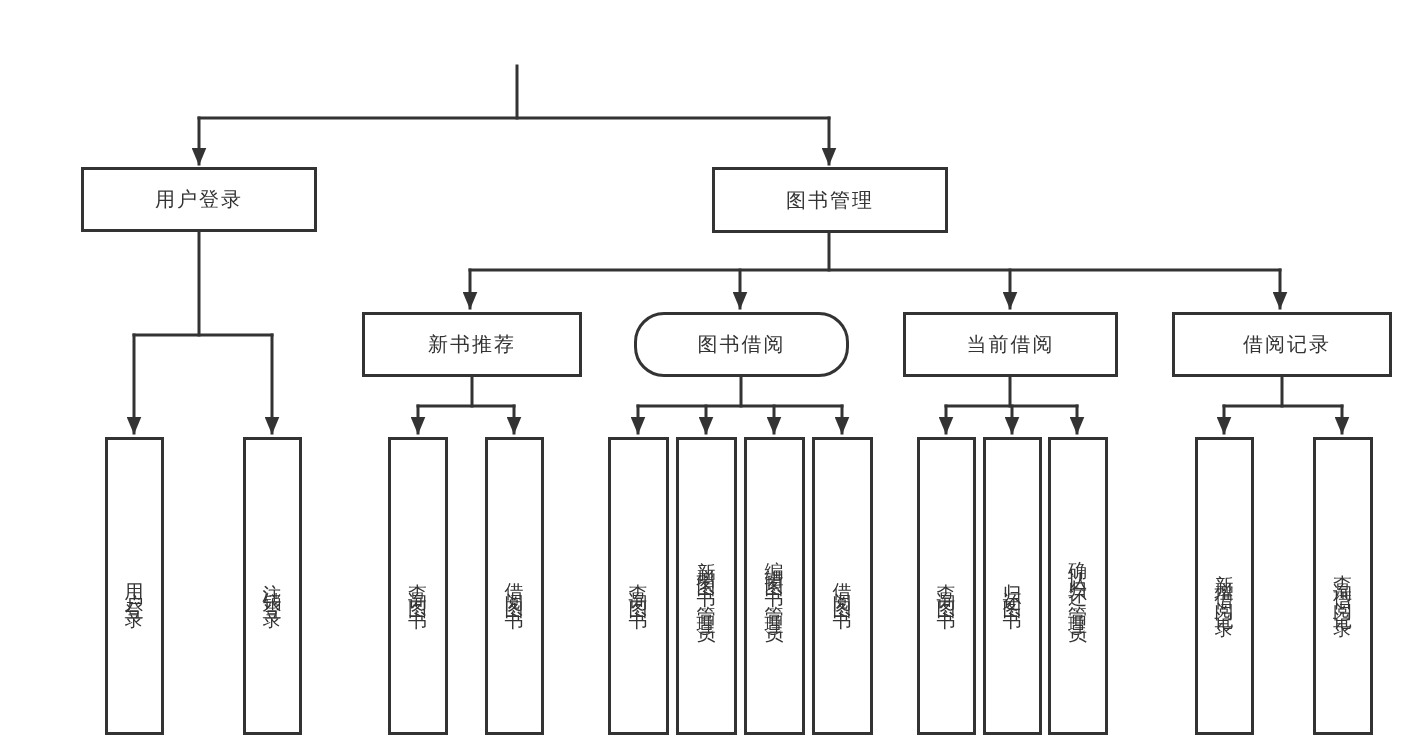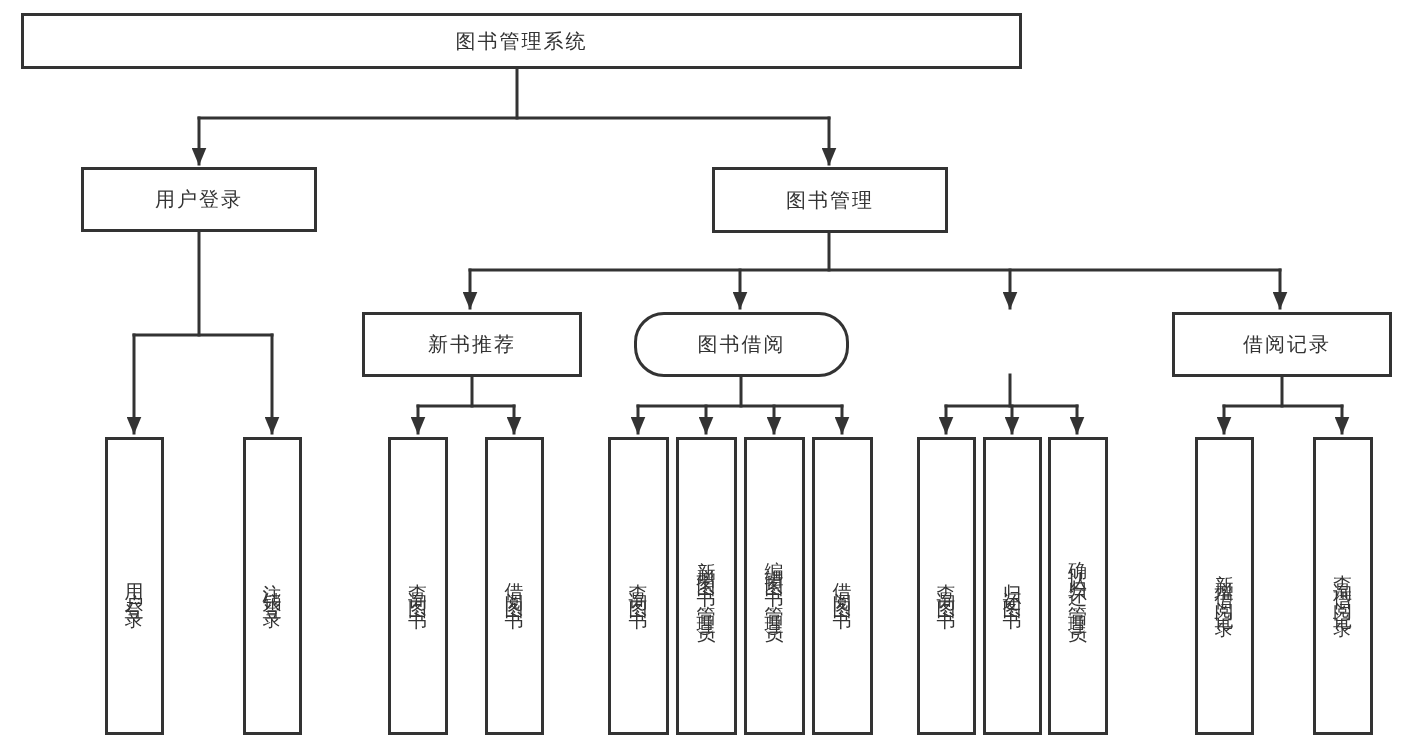--- a/index.html
+++ b/index.html
@@ -117,27 +117,27 @@
       <line x1="1012" y1="406" x2="1012" y2="433" marker-end="url(#ah)"></line>
       <line x1="1077" y1="406" x2="1077" y2="433" marker-end="url(#ah)"></line>
 
       <path d="M1282,375 V406"></path>
       <path d="M1224,406 H1342"></path>
       <line x1="1224" y1="406" x2="1224" y2="433" marker-end="url(#ah)"></line>
       <line x1="1342" y1="406" x2="1342" y2="433" marker-end="url(#ah)"></line>
     </g>
   </svg>
 
-  <div class="hbox root">图书管理系统</div>
 
   <div class="hbox" style="left:81px; top:167px; width:236px; height:65px;">用户登录</div>
   <div class="hbox" style="left:362px; top:312px; width:220px; height:65px;">新书推荐</div>
 
   <div class="hbox" style="left:712px; top:167px; width:236px; height:66px;">图书管理</div>
   <div class="hbox" style="left:634px; top:312px; width:215px; height:65px;border-radius:30px;">图书借阅</div>
+  <div class="hbox" style="left:903px; top:312px; width:215px; height:65px;">当前借阅</div>
   <div class="hbox" style="left:1172px; top:312px; width:220px; height:65px;padding-left:10px;">借阅记录</div>
 
   <div class="vbox" style="left:105px; width:59px;">
     <span class="vtext">用户登录</span>
   </div>
   <div class="vbox" style="left:243px; width:59px;">
     <span class="vtext">注销登录</span>
   </div>
 
   <div class="vbox" style="left:388px; width:60px;">

